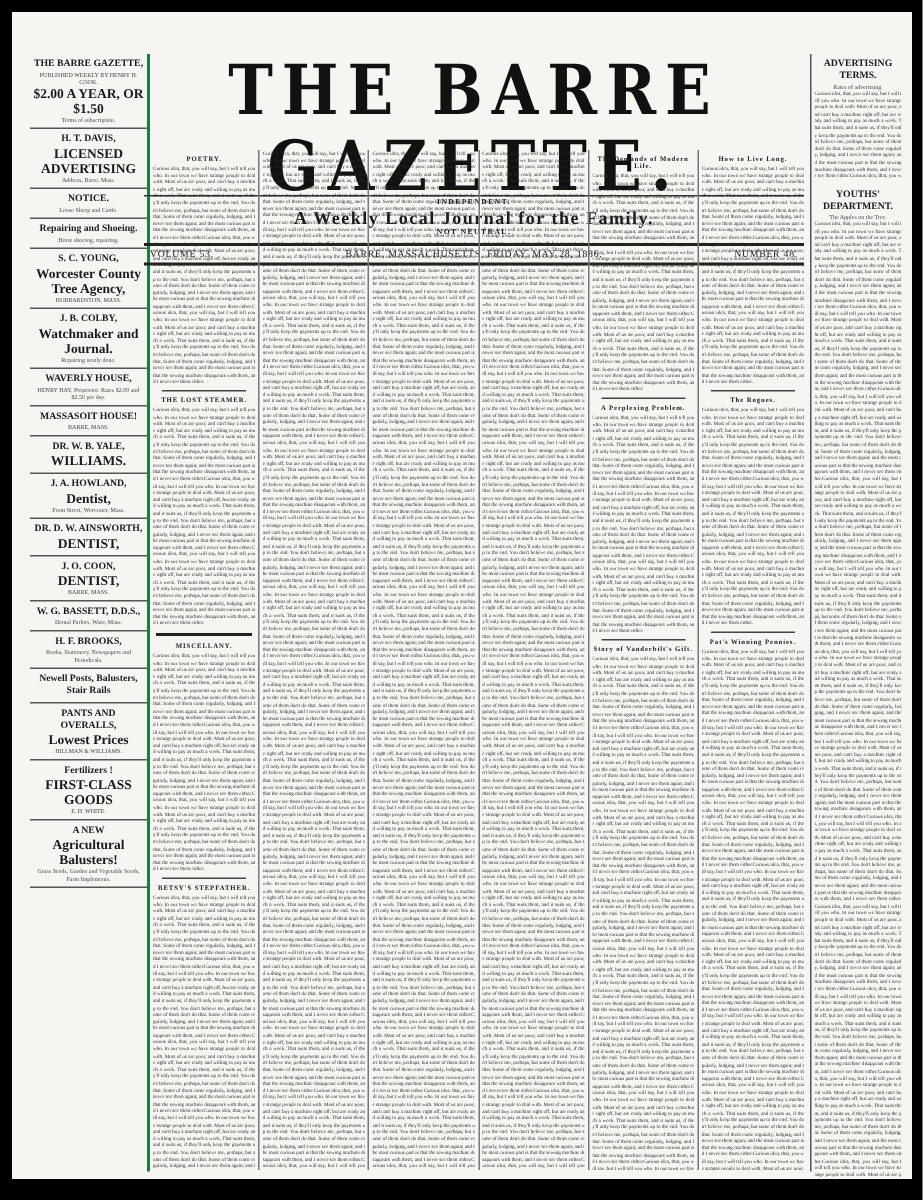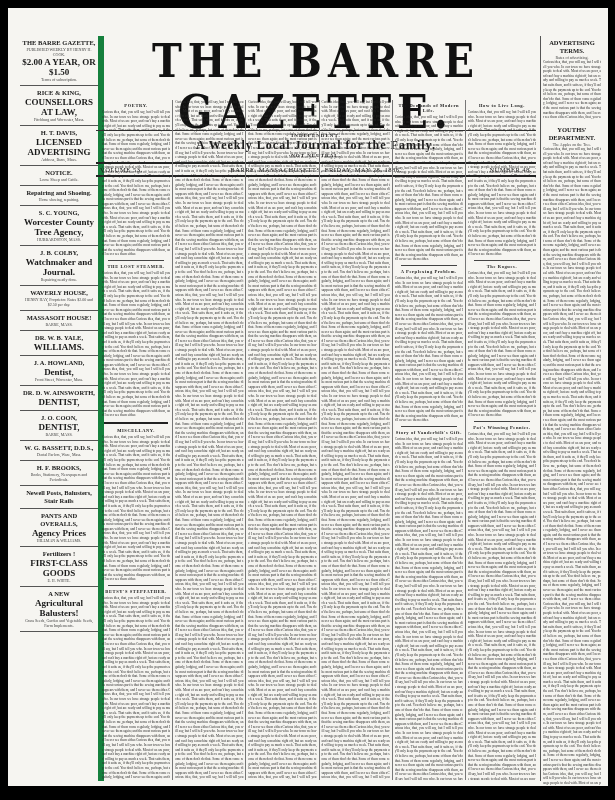--- a/index.html
+++ b/index.html
@@ -4,21 +4,21 @@
 <style>
   html,body{margin:0;padding:0;}
   body{width:615px;height:800px;background:#000;position:relative;overflow:hidden;font-family:"Liberation Serif","DejaVu Serif",serif;color:#1a1a1a;}
   .page{position:absolute;left:8px;top:8px;width:600px;height:778px;background:#f6f5f1;overflow:hidden;}
   .masthead{position:absolute;left:88px;top:28px;width:440px;}
   .title{font-family:"DejaVu Serif","Liberation Serif",serif;font-weight:bold;font-size:40px;letter-spacing:6px;text-align:center;line-height:44px;transform:scaleY(1.15);transform-origin:top;color:#111;}
   .subline{display:flex;justify-content:space-between;align-items:center;font-size:11px;margin-top:6px;border-top:1px solid #333;padding-top:2px;flex-direction:column;}
   .subline .side{font-size:5px;font-weight:bold;letter-spacing:1px;}
   .subline .tagline{font-size:12px;font-weight:bold;letter-spacing:1px;}
   .dateline{display:flex;justify-content:space-between;font-size:6.5px;border-top:2px solid #222;border-bottom:2px solid #222;margin-top:4px;padding:2px 4px;letter-spacing:.5px;}
-  .leftads{position:absolute;left:12px;top:28px;width:78px;height:745px;border-right:6px solid #15803d;}
+  .leftads{position:absolute;left:12px;top:28px;width:78px;height:745px;border-right:2px solid #15803d;}
   .rightads{position:absolute;left:532px;top:28px;width:62px;height:745px;border-left:1px solid #555;}
   .ad{border-bottom:1px solid #555;padding:3px 2px;text-align:center;}
   .ad .h{font-weight:bold;font-size:6.5px;line-height:8px;}
   .ad .big{font-weight:bold;font-size:9px;line-height:10px;}
   .ad .x{font-size:4px;line-height:5px;color:#444;}
   .cols{position:absolute;left:92px;top:92px;width:438px;height:680px;display:flex;}
   .col{flex:1;border-right:1px solid #777;padding:0 2px;overflow:hidden;}
   .col:last-child{border-right:none;}
   .head{text-align:center;font-weight:bold;font-size:4.5px;letter-spacing:.6px;margin:3px 0 2px;}
   .text{font-size:3.4px;line-height:4.6px;color:#2a2a2a;text-align:justify;word-break:break-all;}
@@ -29,25 +29,20 @@
 <body>
 
 <div class="page">
 
   <div class="leftads" id="leftads">
       <div class="ad">
         <div class="h">THE BARRE GAZETTE,</div>
         <div class="x">PUBLISHED WEEKLY BY HENRY H. COOK.</div>
         <div class="big">$2.00 A YEAR, OR $1.50</div>
         <div class="x">Terms of subscription.</div>
-      </div>
-      <div class="ad">
-        <div class="h">RICE &amp; KING,</div>
-        <div class="big">COUNSELLORS AT LAW,</div>
-        <div class="x">Fitchburg and Worcester, Mass.</div>
       </div>
       <div class="ad">
         <div class="h">H. T. DAVIS,</div>
         <div class="big">LICENSED ADVERTISING</div>
         <div class="x">Address, Barre, Mass.</div>
       </div>
       <div class="ad">
         <div class="h">NOTICE.</div>
         <div class="x">Loose Sheep and Cattle.</div>
       </div>
@@ -97,21 +92,21 @@
       </div>
       <div class="ad">
         <div class="h">H. F. BROOKS,</div>
         <div class="x">Books, Stationery, Newspapers and Periodicals.</div>
       </div>
       <div class="ad">
         <div class="h">Newell Posts, Balusters, Stair Rails</div>
       </div>
       <div class="ad">
         <div class="h">PANTS AND OVERALLS,</div>
-        <div class="big">Agency Prices</div>
+        <div class="big">Lowest Prices</div>
         <div class="x">HILLMAN &amp; WILLIAMS.</div>
       </div>
       <div class="ad">
         <div class="h">Fertilizers !</div>
         <div class="big">FIRST-CLASS GOODS</div>
         <div class="x">E. H. WHITE.</div>
       </div>
       <div class="ad">
         <div class="h">A NEW</div>
         <div class="big">Agricultural Balusters!</div>

